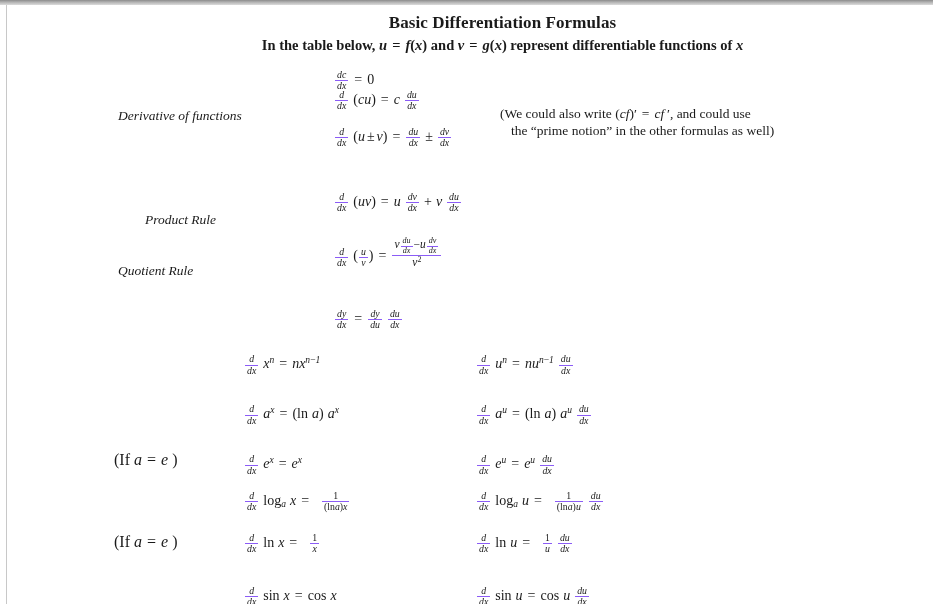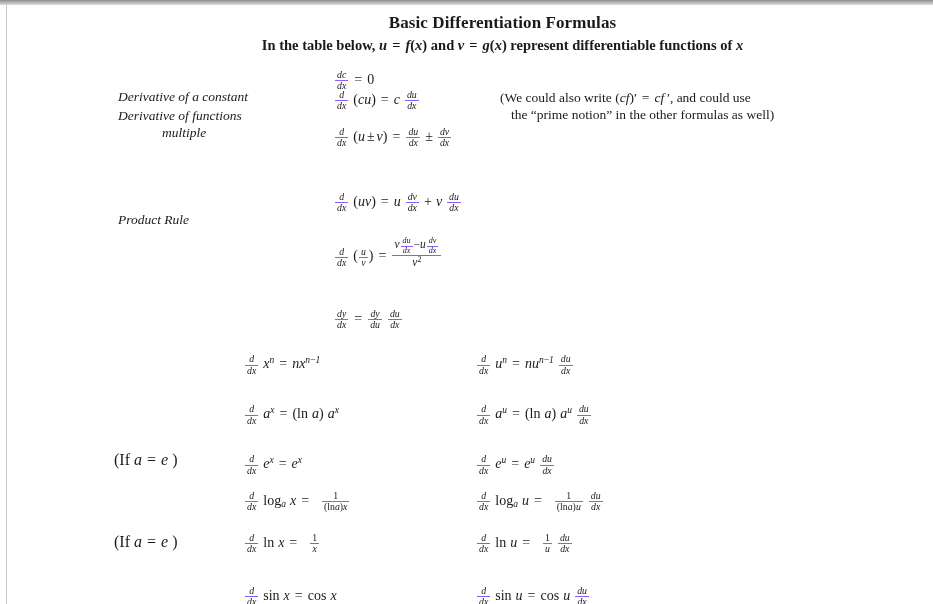--- a/index.html
+++ b/index.html
@@ -161,58 +161,57 @@
 <div id="doc-header">
   <div class="doc-title">Basic Differentiation Formulas</div>
   <div class="doc-subtitle">
     <span>In the table below, </span><span class="mi">u</span><span class="eq">=</span><span class="mi">f</span><span class="paren">(</span><span class="mi">x</span><span class="paren">)</span><span> and </span><span class="mi">v</span><span class="eq">=</span><span class="mi">g</span><span class="paren">(</span><span class="mi">x</span><span class="paren">)</span><span> represent differentiable functions of </span><span class="mi">x</span>
   </div>
 </div>
 
 <div id="rules-block">
 
   <div class="rule-row" style="height:19px;">
-    <div class="rule-label" style="top:0;">
-      <span>Derivative of a constant</span>
-    </div>
     <div class="rule-formula" style="top:0;">
       <span class="frac"><span class="num mi">dc</span><span class="den mi">dx</span></span><span class="eq">=</span><span class="mrm">0</span>
     </div>
   </div>
 
   <div class="rule-row" style="height:36px;">
     <div class="rule-label" style="top:0;">
       <span>Derivative of functions</span>
-      <span class="indent">multiple</span>
     </div>
     <div class="rule-formula" style="top:1px;">
       <span class="frac"><span class="num mi">d</span><span class="den mi">dx</span></span><span class="sp"></span><span class="paren">(</span><span class="mi">cu</span><span class="paren">)</span><span class="eq">=</span><span class="mi">c</span><span class="sp"></span><span class="frac"><span class="num mi">du</span><span class="den mi">dx</span></span>
     </div>
-    <div class="rule-note" style="top:0;">
+    <div class="rule-note" style="top:16px;">
       <span>(We could also write <span class="paren">(</span><span class="mi">cf</span><span class="paren">)</span><span class="mo">′</span><span class="eq">=</span><span class="mi">cf</span><span class="mo"> ′</span>, and could use</span>
       <span class="note-l2">the “prime notion” in the other formulas as well)</span>
     </div>
   </div>
 
   <div class="rule-row" style="height:54px;">
     <div class="rule-formula" style="top:2px;">
       <span class="frac"><span class="num mi">d</span><span class="den mi">dx</span></span><span class="sp"></span><span class="paren">(</span><span class="mi">u</span><span class="mo" style="margin:0 2px;">±</span><span class="mi">v</span><span class="paren">)</span><span class="eq">=</span><span class="frac"><span class="num mi">du</span><span class="den mi">dx</span></span><span class="mo" style="margin:0 4px;">±</span><span class="frac"><span class="num mi">dv</span><span class="den mi">dx</span></span>
     </div>
   </div>
 
   <div class="rule-row" style="height:48px;">
-    <div class="rule-label" style="top:14px;">
+    <div class="rule-label" style="top:14px;margin-left:27px;">
       <span>Product Rule</span>
     </div>
     <div class="rule-formula" style="top:13px;">
       <span class="frac"><span class="num mi">d</span><span class="den mi">dx</span></span><span class="sp"></span><span class="paren">(</span><span class="mi">uv</span><span class="paren">)</span><span class="eq">=</span><span class="mi">u</span><span class="sp"></span><span class="frac"><span class="num mi">dv</span><span class="den mi">dx</span></span><span class="mo" style="margin:0 4px;">+</span><span class="mi">v</span><span class="sp"></span><span class="frac"><span class="num mi">du</span><span class="den mi">dx</span></span>
     </div>
   </div>
 
   <div class="rule-row" style="height:62px;">
+    <div class="rule-label" style="top:17px;">
+      <span>Quotient Rule</span>
+    </div>
     <div class="rule-formula" style="top:10px;">
       <span class="frac"><span class="num mi">d</span><span class="den mi">dx</span></span><span class="sp"></span><span class="paren">(</span><span class="frac"><span class="num mi">u</span><span class="den mi">v</span></span><span class="paren">)</span><span class="eq">=</span><span class="frac big"><span class="num"><span class="mi">v</span><span class="frac"><span class="num mi">du</span><span class="den mi">dx</span></span><span class="mo">−</span><span class="mi">u</span><span class="frac"><span class="num mi">dv</span><span class="den mi">dx</span></span></span><span class="den"><span class="mi">v</span><sup class="exp"><span class="mo">2</span></sup></span></span>
     </div>
   </div>
 
   <div class="rule-row" style="height:40px;">
     <div class="rule-formula" style="top:20px;">
       <span class="frac"><span class="num mi">dy</span><span class="den mi">dx</span></span><span class="eq">=</span><span class="frac"><span class="num mi">dy</span><span class="den mi">du</span></span><span class="sp"></span><span class="frac"><span class="num mi">du</span><span class="den mi">dx</span></span>
     </div>
   </div>

